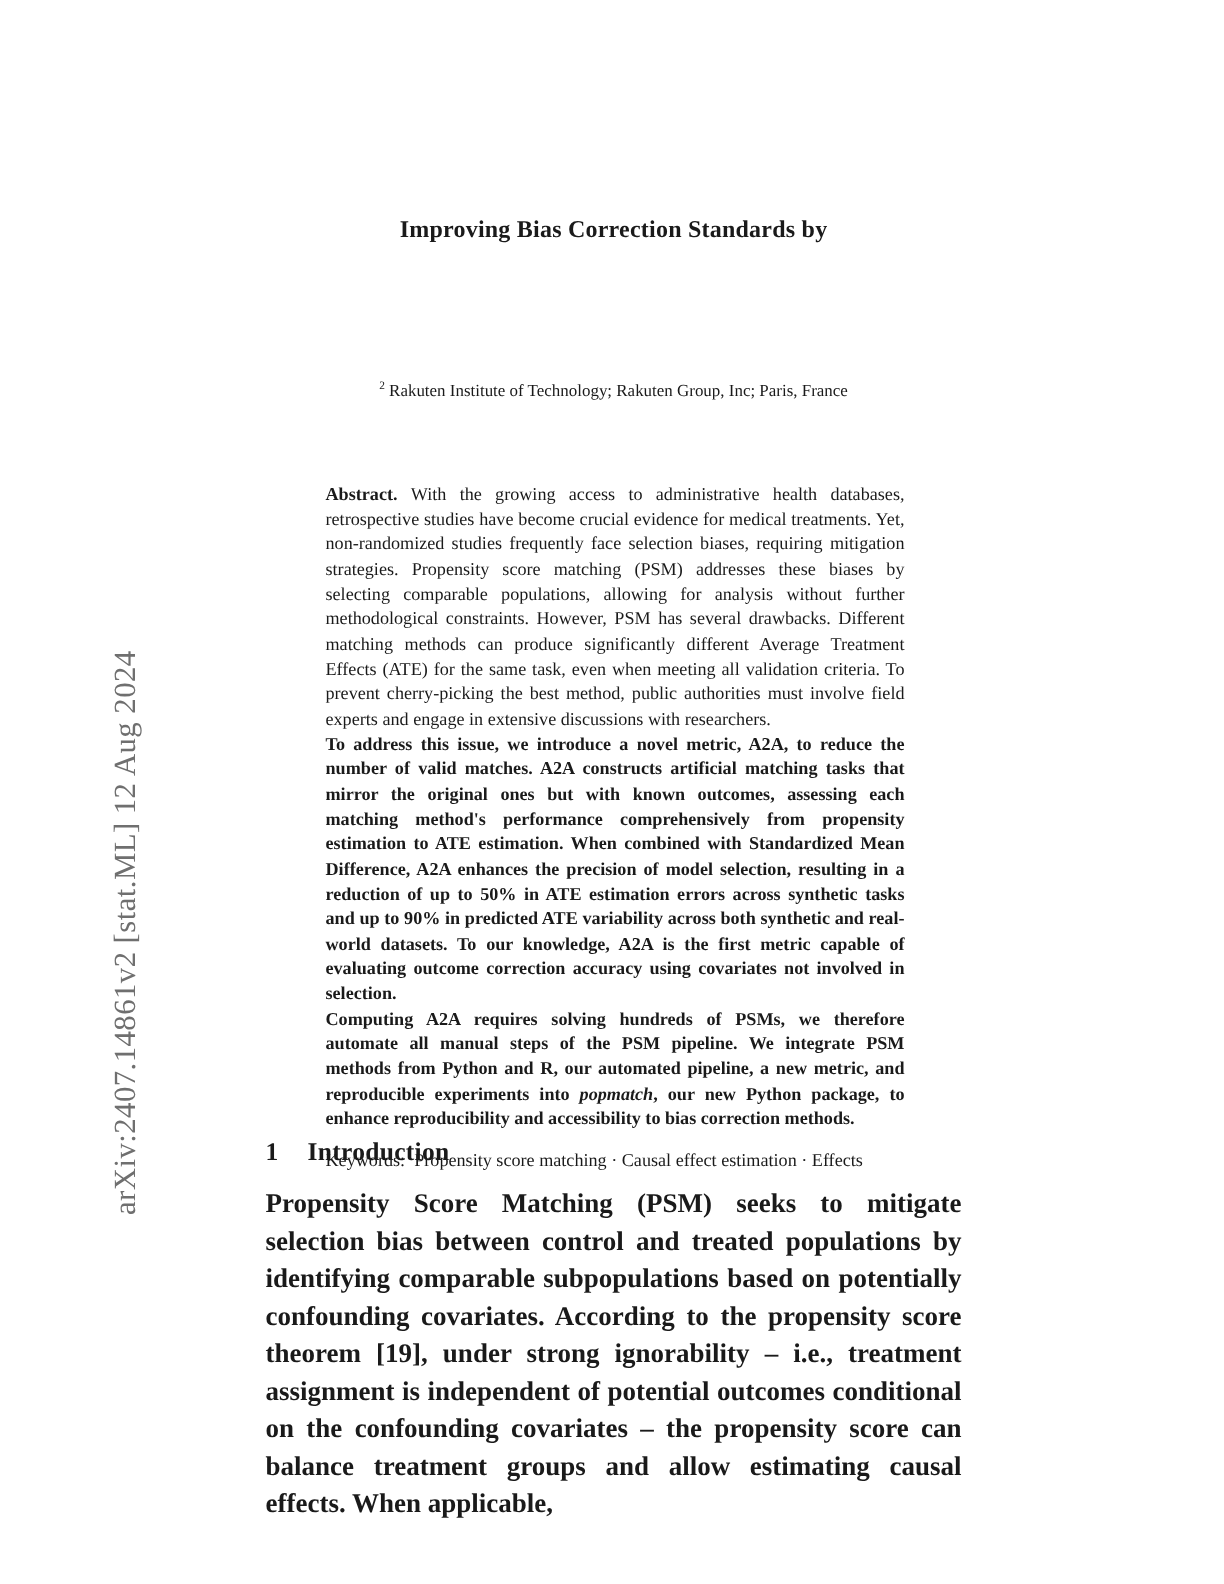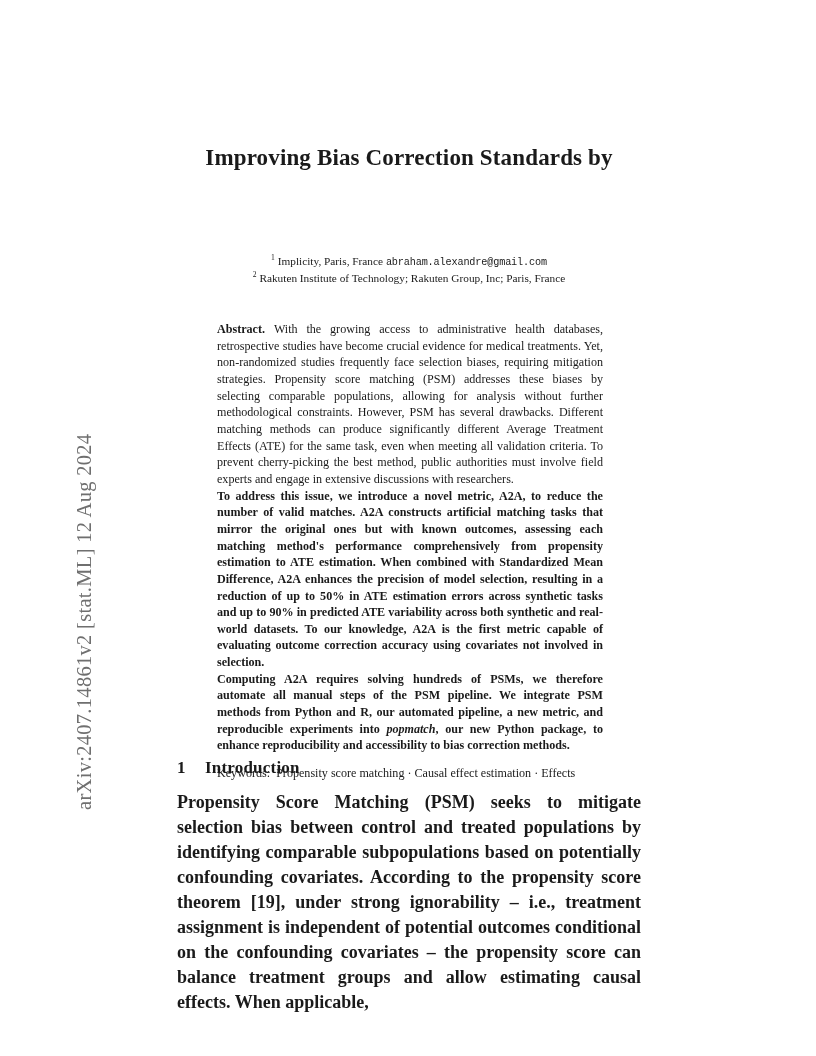--- a/index.html
+++ b/index.html
@@ -47,21 +47,21 @@
   }
 
   .title-block {
     position: absolute;
     left: 177px;
     top: 143px;
     width: 464px;
     text-align: center;
   }
   .paper-title {
-    font-size: 23px;
+    font-size: 16px;
     font-weight: bold;
     line-height: 1.34;
     letter-spacing: 0.15px;
     margin: 0;
   }
   .paper-title .tline { display: block; }
 
   .authors {
     position: absolute;
     left: 177px;
@@ -179,23 +179,20 @@
 <div class="page">
 
   <div class="title-block">
     <h1 class="paper-title">
       <span class="tline">Improving Bias Correction Standards by</span>
     </h1>
   </div>
 
 
   <div class="affiliations">
-    <span class="aff-line"><sup>1</sup>
-      <span>Implicity, Paris, France</span>
-      <span class="mono">abraham.alexandre@gmail.com</span></span>
     <span class="aff-line"><sup>2</sup>
       <span>Rakuten Institute of Technology; Rakuten Group, Inc; Paris, France</span></span>
   </div>
 
   <div class="abstract-block">
     <p><span class="abstract-head">Abstract.</span><span>With the growing access to administrative health databases, retrospective studies have become crucial evidence for medical treatments. Yet, non-randomized studies frequently face selection biases, requiring mitigation strategies. Propensity score matching (PSM) addresses these biases by selecting comparable populations, allowing for analysis without further methodological constraints. However, PSM has several drawbacks. Different matching methods can produce significantly different Average Treatment Effects (ATE) for the same task, even when meeting all validation criteria. To prevent cherry-picking the best method, public authorities must involve field experts and engage in extensive discussions with researchers.</span></p>
     <p class="abs-cont">To address this issue, we introduce a novel metric, A2A, to reduce the number of valid matches. A2A constructs artificial matching tasks that mirror the original ones but with known outcomes, assessing each matching method's performance comprehensively from propensity estimation to ATE estimation. When combined with Standardized Mean Difference, A2A enhances the precision of model selection, resulting in a reduction of up to 50% in ATE estimation errors across synthetic tasks and up to 90% in predicted ATE variability across both synthetic and real-world datasets. To our knowledge, A2A is the first metric capable of evaluating outcome correction accuracy using covariates not involved in selection.</p>
     <p class="abs-cont"><span>Computing A2A requires solving hundreds of PSMs, we therefore automate all manual steps of the PSM pipeline. We integrate PSM methods from Python and R, our automated pipeline, a new metric, and reproducible experiments into </span><span class="it">popmatch</span><span>, our new Python package, to enhance reproducibility and accessibility to bias correction methods.</span></p>
     <p class="keywords"><span class="keywords-head">Keywords:</span>&nbsp; <span>Propensity score matching · Causal effect estimation · Effects</span></p>
   </div>

